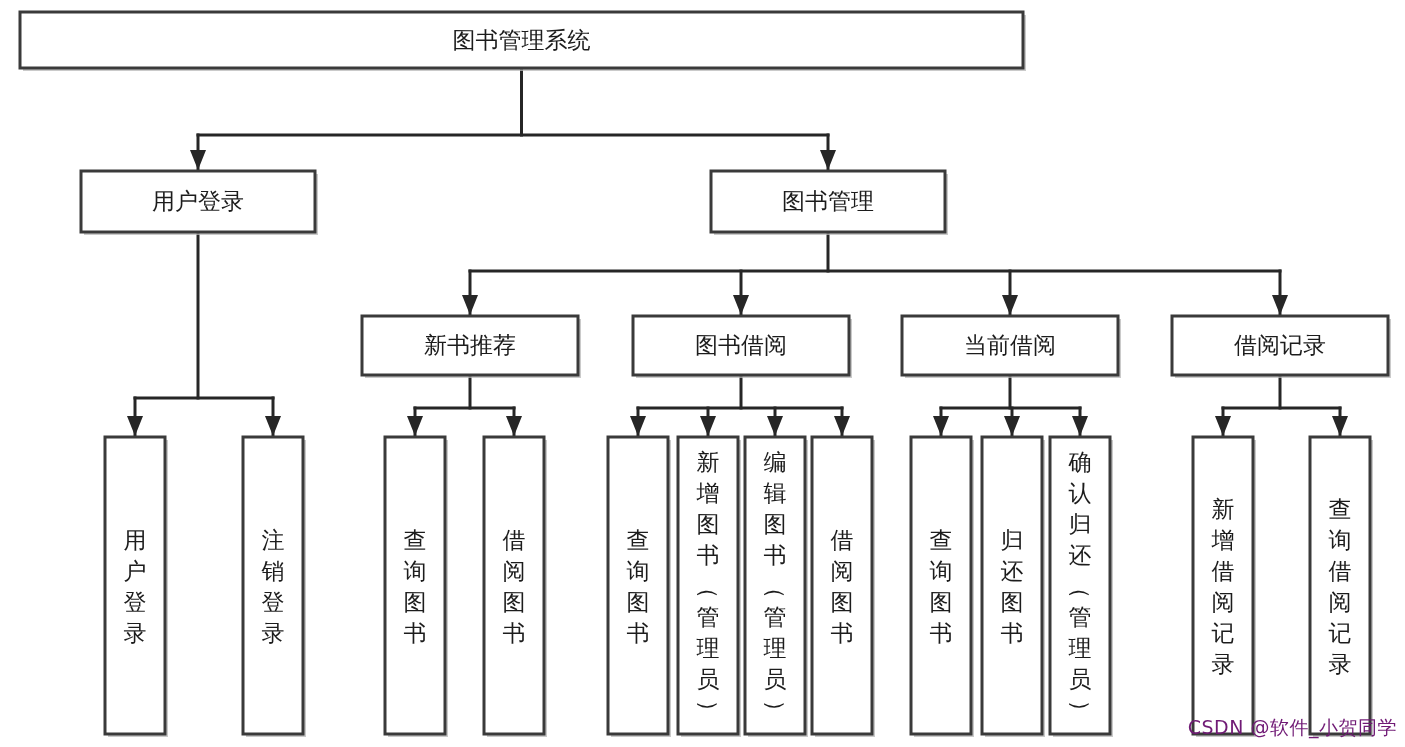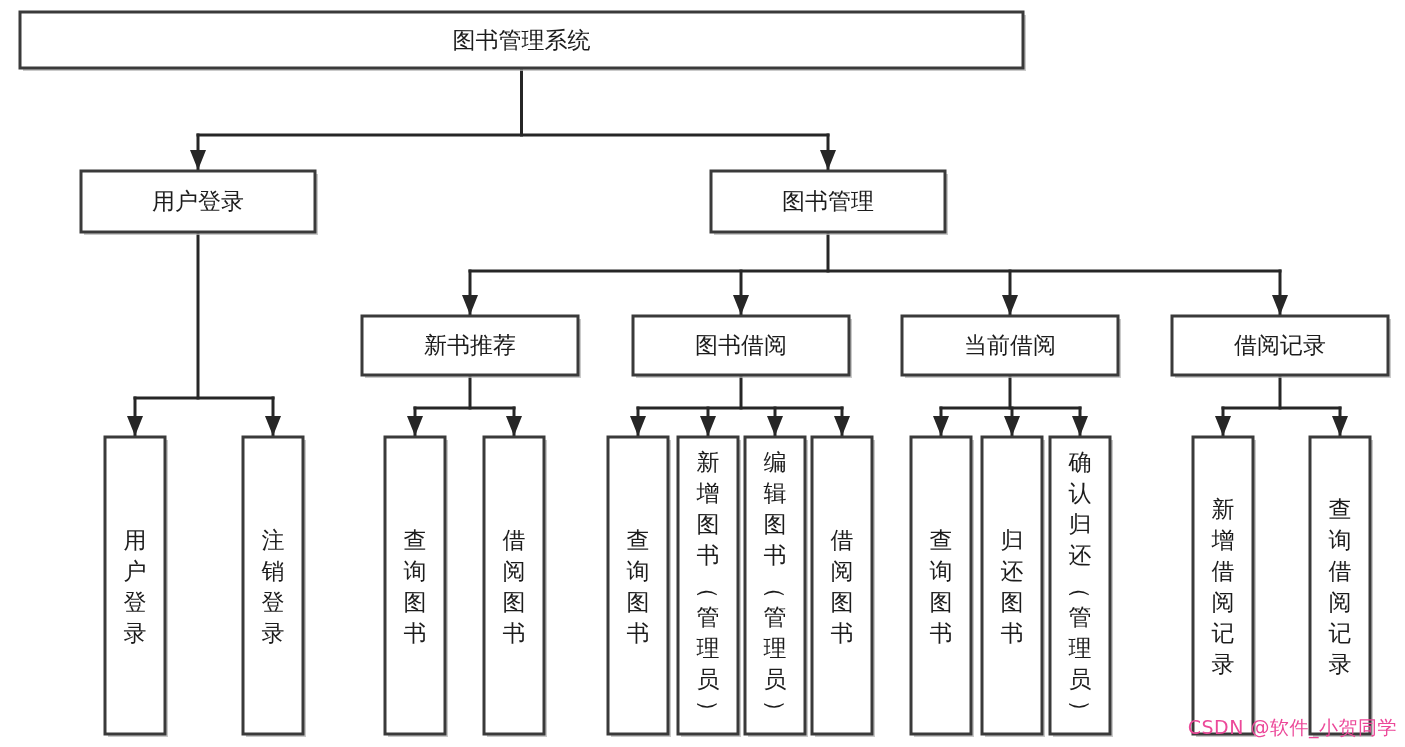--- a/index.html
+++ b/index.html
@@ -57,21 +57,21 @@
     font-size: 23px;
     fill: #1c1c1c;
     text-anchor: middle;
   }
   .watermark {
     position: absolute;
     right: 8px;
     bottom: 6px;
     font-family: "DejaVu Sans", "Liberation Sans", sans-serif;
     font-size: 19px;
-    color: #ec4899;
+    color: #701a75;
     letter-spacing: 0.5px;
     white-space: nowrap;
     pointer-events: none;
   }
 </style>
 </head>
 <body>
 
 <div id="diagram-root">
   <svg class="flow" viewBox="0 0 1405 747" xmlns="http://www.w3.org/2000/svg">

